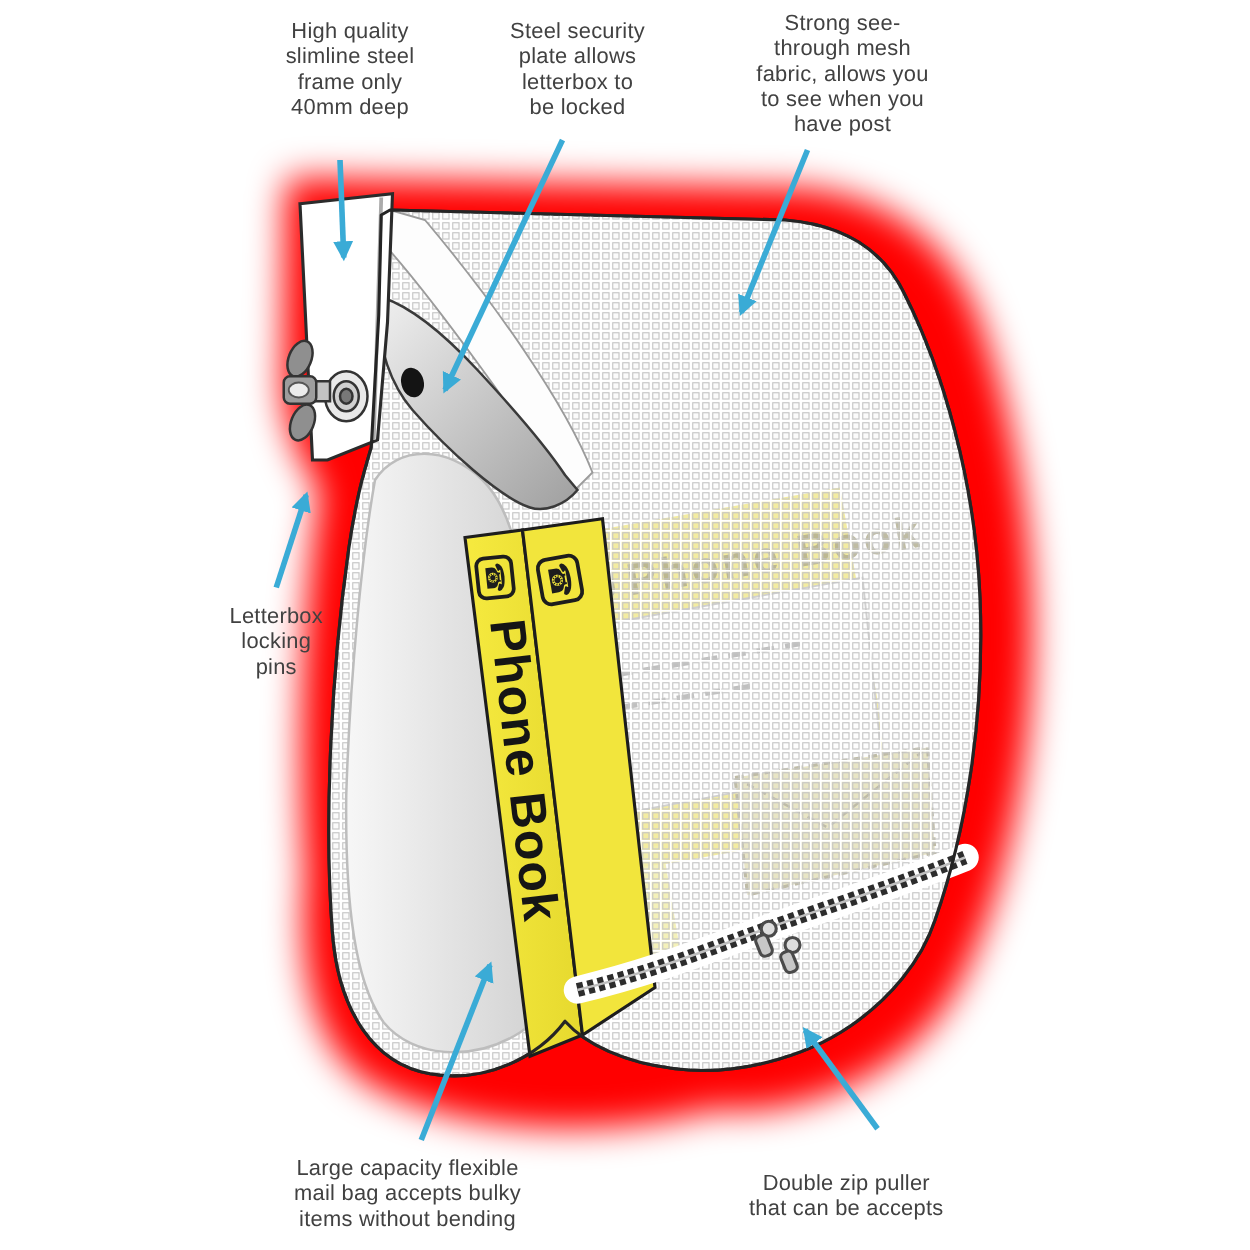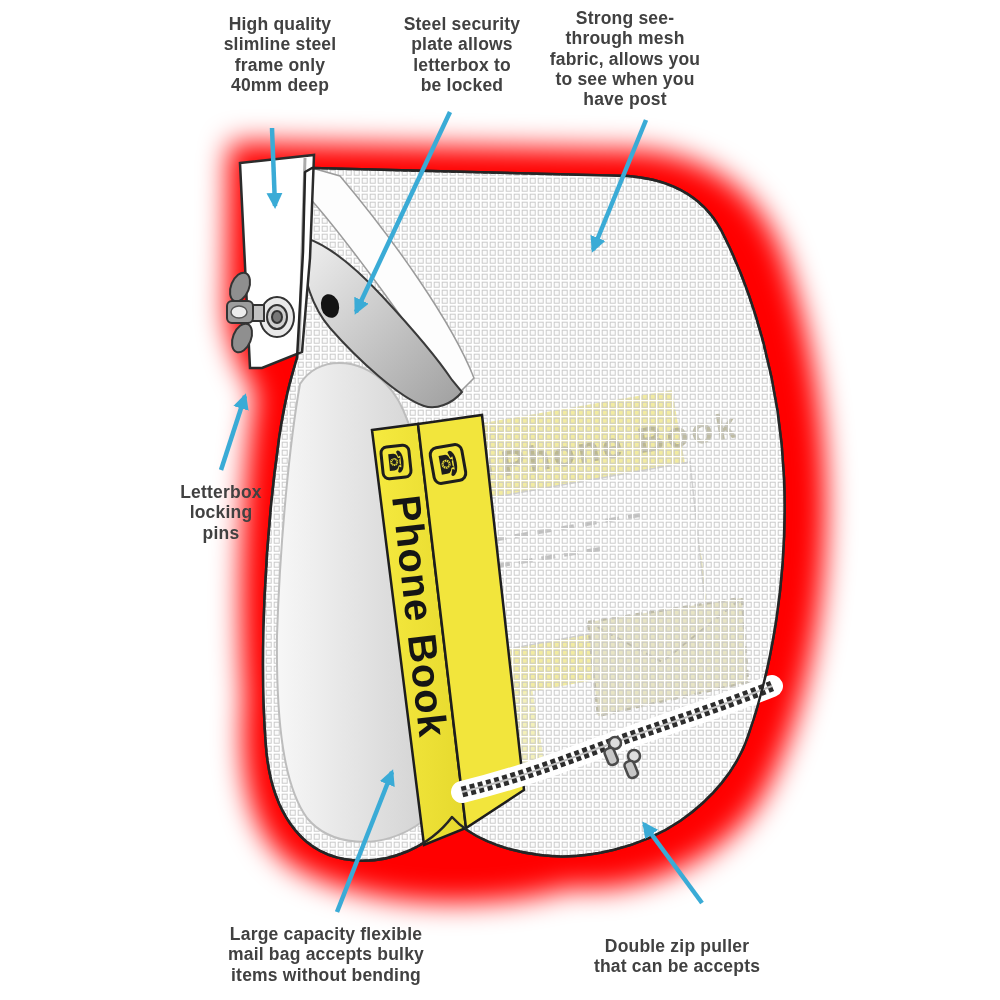--- a/index.html
+++ b/index.html
@@ -1,20 +1,20 @@
 <!DOCTYPE html>
 <html><head>
 <meta charset="utf-8">
 <style>
   html,body{margin:0;padding:0;background:#fff;}
   .stage{position:relative;width:1000px;height:1000px;background:#fff;overflow:hidden;
          font-family:"Liberation Sans",sans-serif;}
   .art{position:absolute;left:0;top:0;width:1000px;height:1000px;}
   .callout{position:absolute;transform:translateX(-50%);text-align:center;
-           font-weight:bold;font-size:17.5px;line-height:1.16;color:#414141;
+           font-weight:normal;font-size:17.5px;line-height:1.16;color:#414141;
            white-space:pre-line;letter-spacing:.2px;}
 </style>
 </head>
 <body>
 
 <div class="stage">
 
   <svg class="art" viewBox="0 0 1000 1000">
     <defs>
       <pattern id="mesh" width="8" height="8" patternUnits="userSpaceOnUse">
@@ -155,21 +155,21 @@
   </svg>
 
   <div class="callout" style="left:280px;top:14px">High quality
 slimline steel
 frame only
 40mm deep</div>
   <div class="callout" style="left:462px;top:14px">Steel security
 plate allows
 letterbox to
 be locked</div>
-  <div class="callout" style="left:625px;top:8px">Strong see-
+  <div class="callout" style="left:674px;top:8px">Strong see-
 through mesh
 fabric, allows you
 to see when you
 have post</div>
   <div class="callout" style="left:221px;top:482px">Letterbox
 locking
 pins</div>
   <div class="callout" style="left:326px;top:924px">Large capacity flexible
 mail bag accepts bulky
 items without bending</div>

